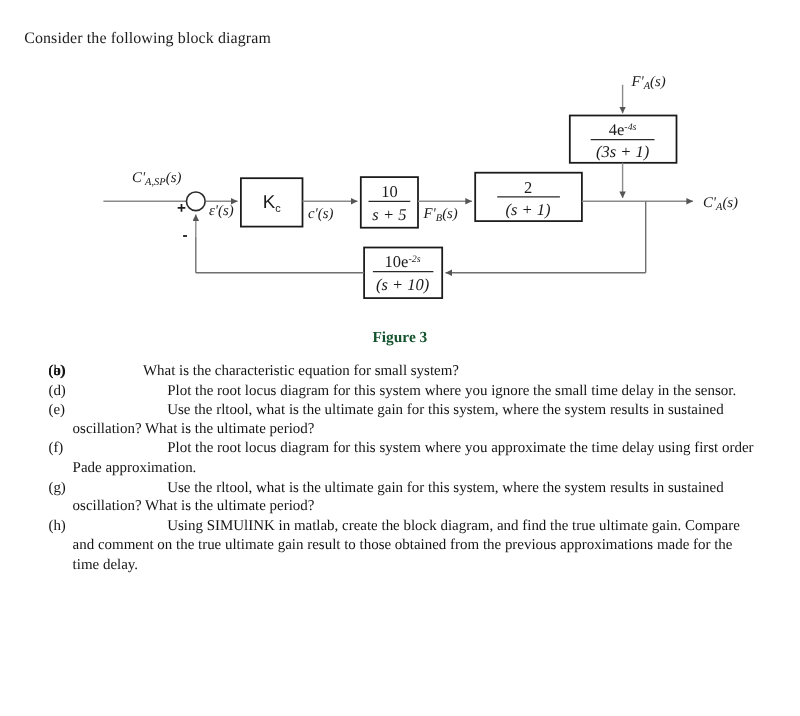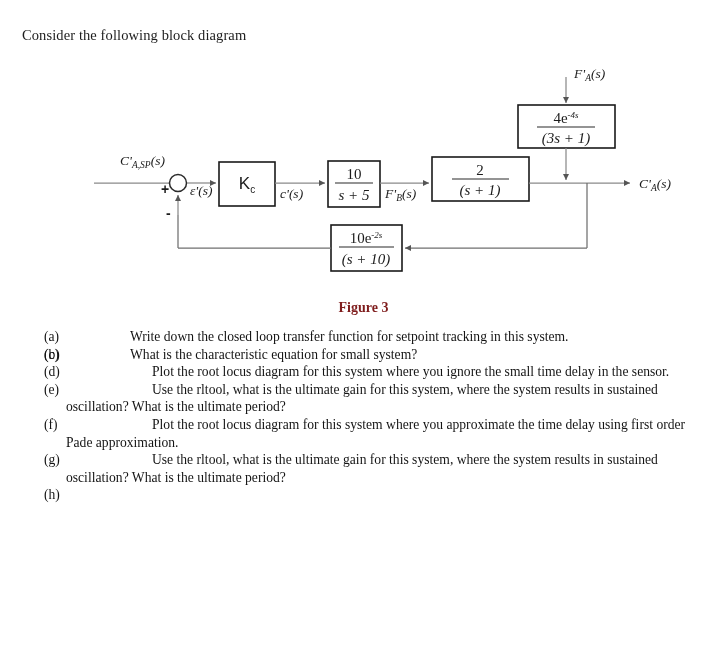--- a/index.html
+++ b/index.html
@@ -37,21 +37,21 @@
     margin-left: 42px;
   }
   .figure-caption {
     position: absolute;
     left: 0;
     top: 300px;
     width: 727px;
     text-align: center;
     font-size: 14px;
     font-weight: bold;
-    color: #7f1d1d;
+    color: #14532d;
   }
   .questions {
     position: absolute;
     left: 0;
     top: 328px;
     width: 727px;
   }
   .q-row {
     position: relative;
     font-size: 13.6px;
@@ -220,21 +220,20 @@
       <line class="wire-dark" x1="136" y1="193" x2="136" y2="160"></line>
     </svg>
   </div>
 
   <div class="figure-caption">Figure 3</div>
 
   <div class="questions">
 
     <p class="q-row compact">
       <span class="lbl">(a)</span>
-      <span class="body">Write down the closed loop transfer function for setpoint tracking in this system.</span>
     </p>
 
     <p class="q-row compact">
       <span class="lbl">(b)</span>
     </p>
 
     <p class="q-row compact">
       <span class="lbl">(c)</span>
       <span class="body">What is the characteristic equation for small system?</span>
     </p>
@@ -254,16 +253,17 @@
       <span class="body">Plot the root locus diagram for this system where you approximate the time delay using first order Pade approximation.</span>
     </p>
 
     <p class="q-row wrapped">
       <span class="lbl">(g)</span>
       <span class="body">Use the rltool, what is the ultimate gain for this system, where the system results in sustained oscillation?  What is the ultimate period?</span>
     </p>
 
     <p class="q-row wrapped">
       <span class="lbl">(h)</span>
+      <span class="body">Using SIMUlINK in matlab, create the block diagram, and find the true ultimate gain. Compare and comment on the true ultimate gain result to those obtained from the previous approximations made for the time delay.</span>
     </p>
 
   </div>
 </div>
 
 </body></html>

